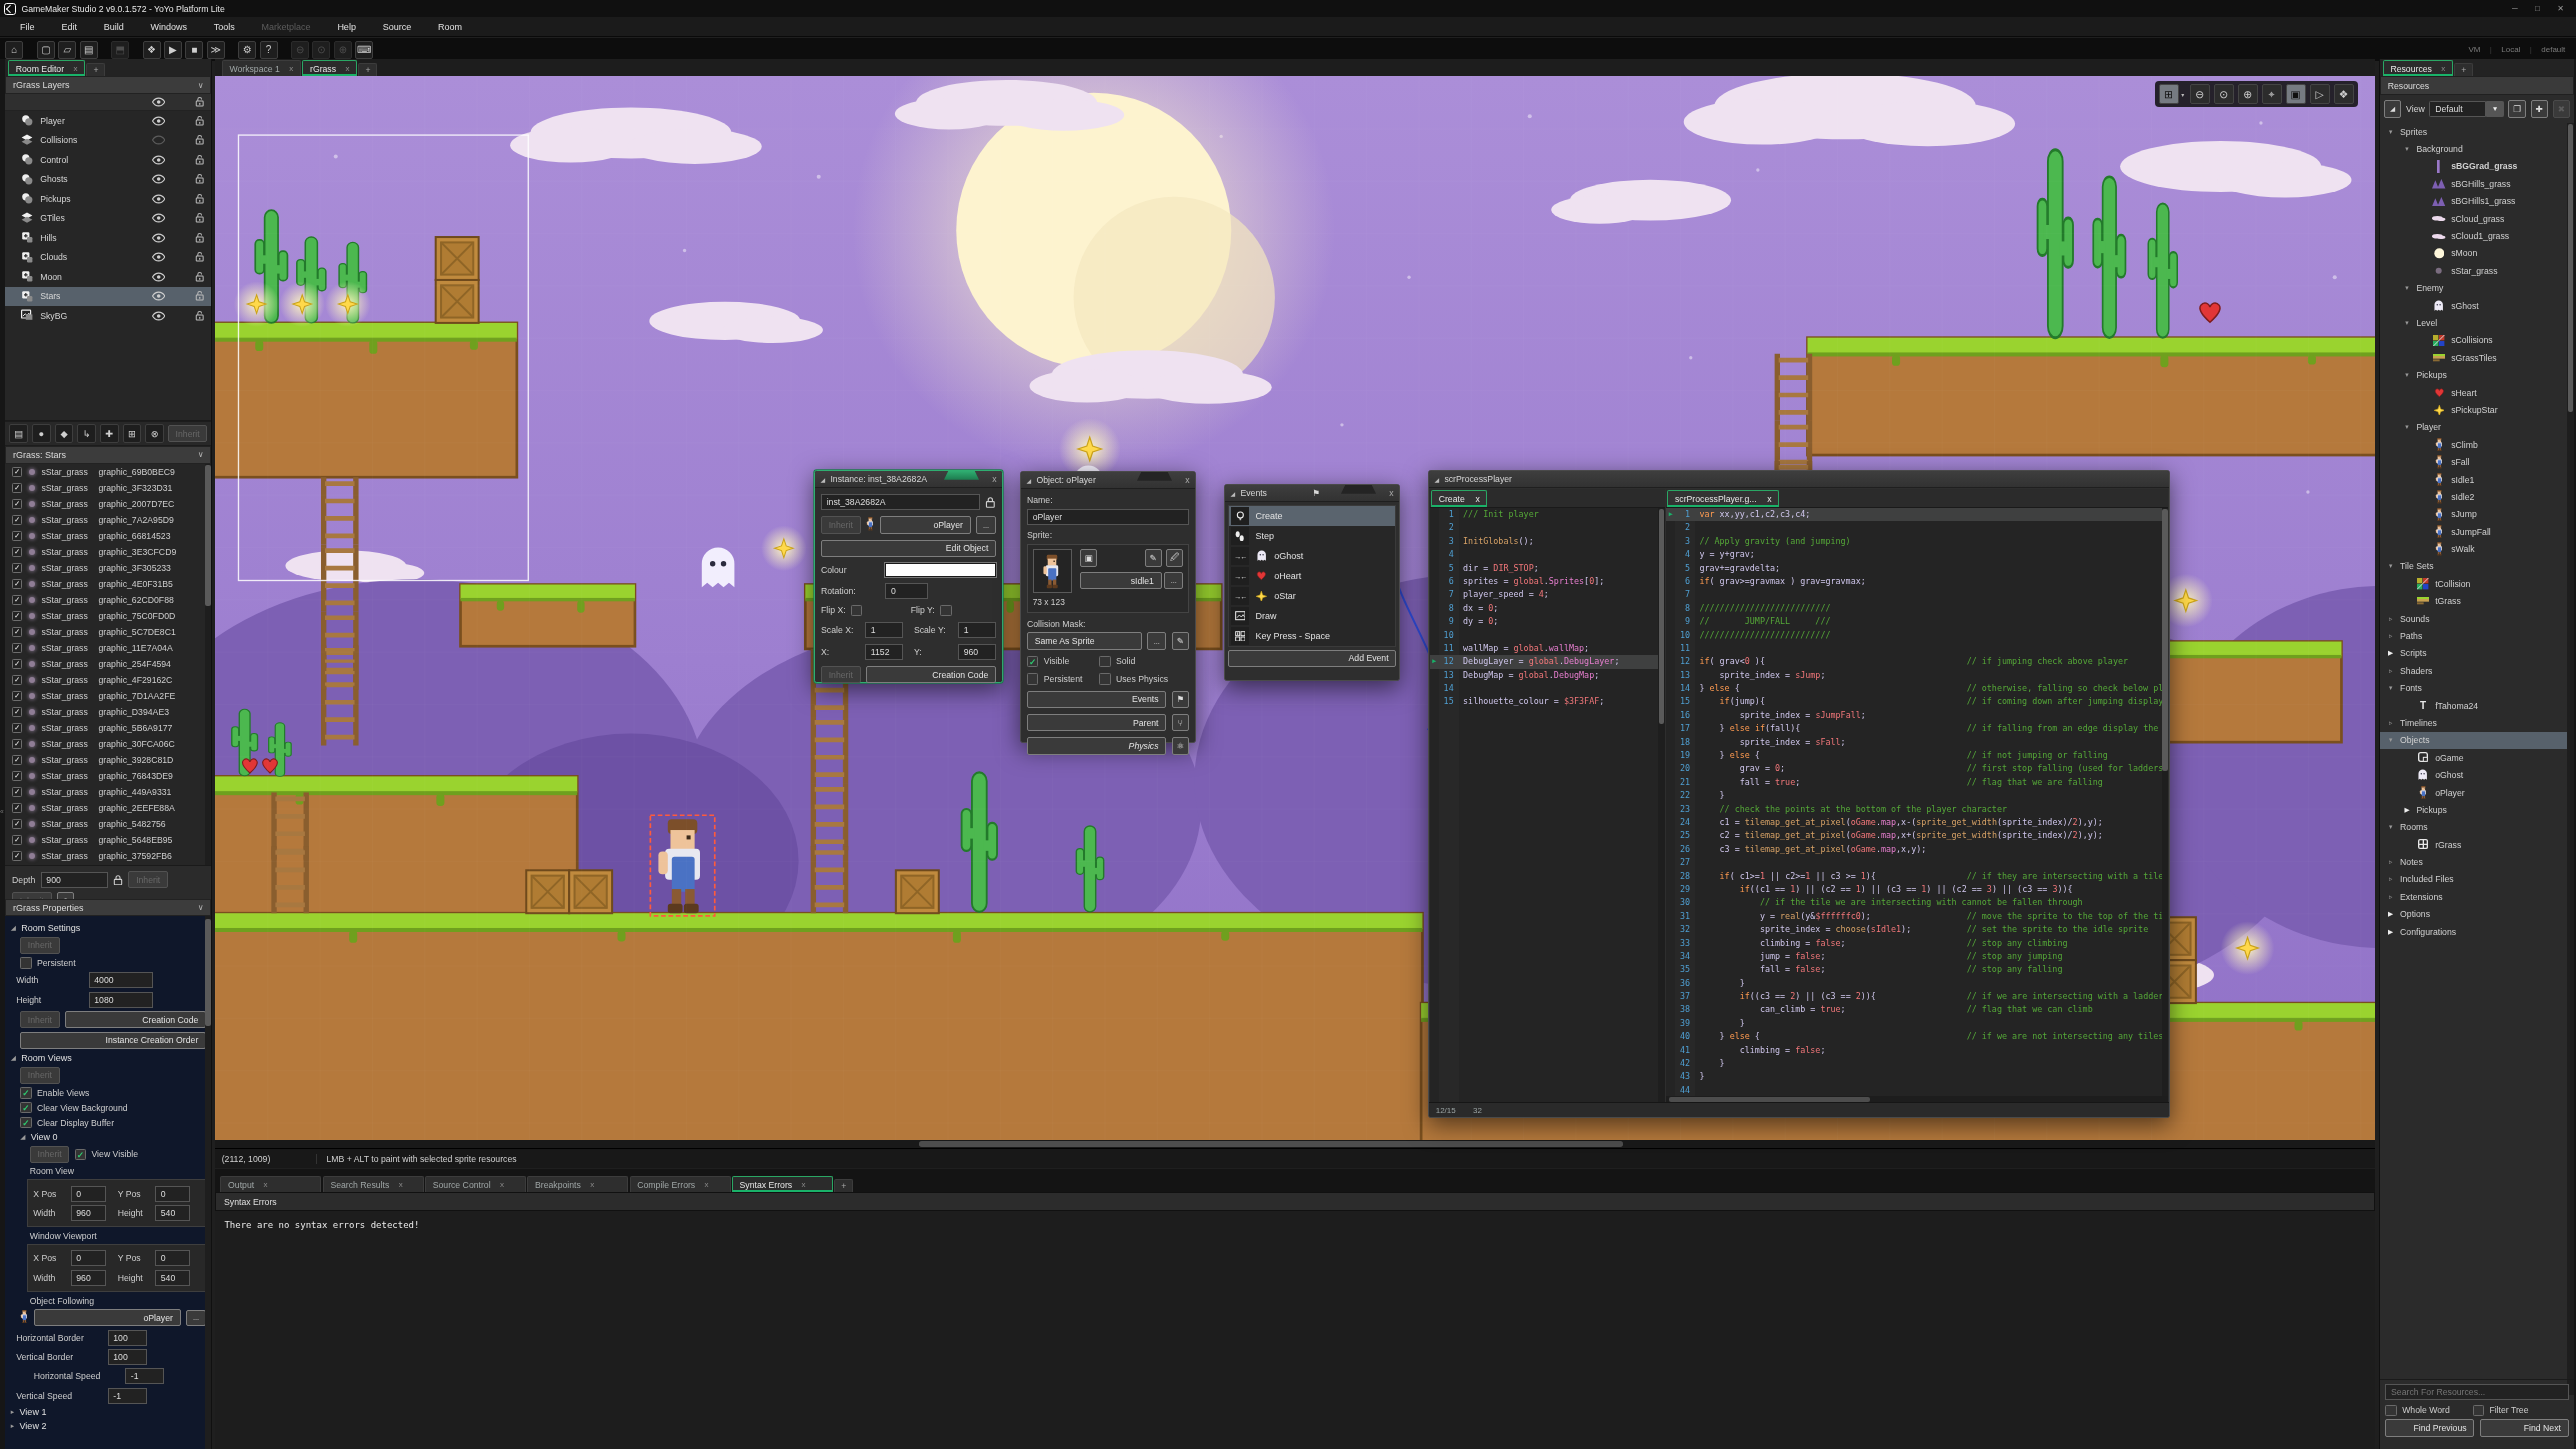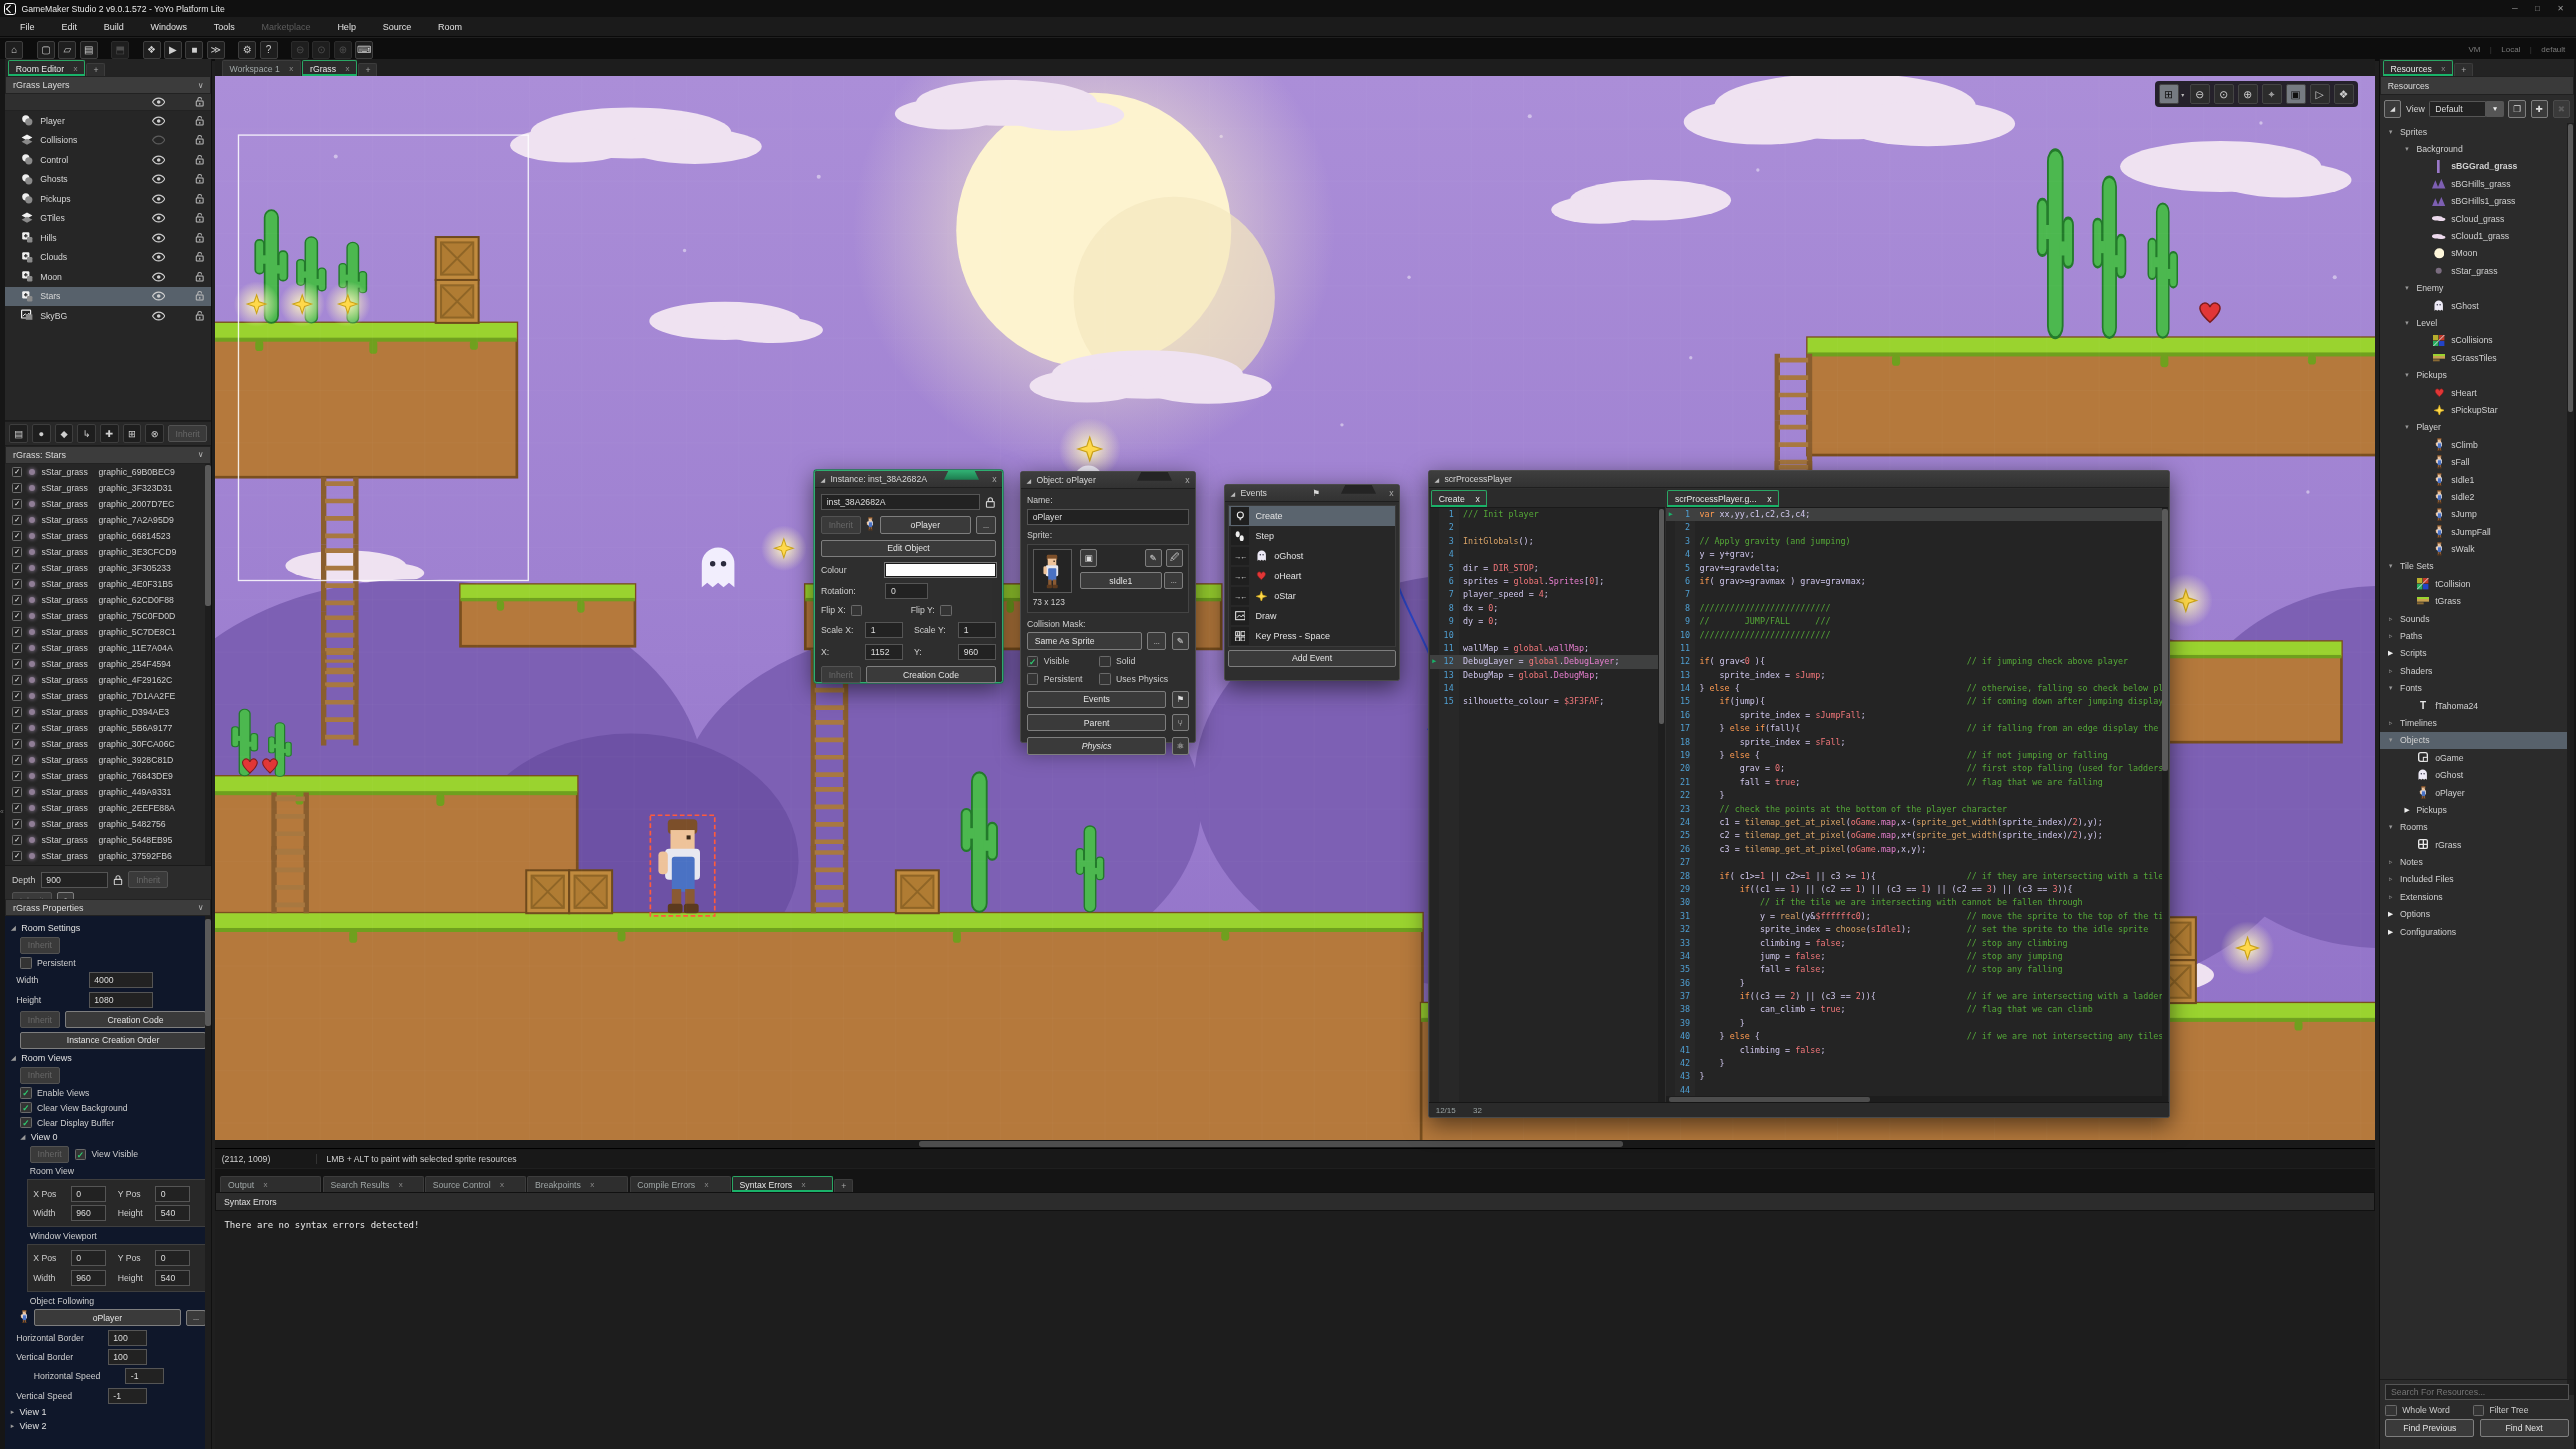--- a/index.html
+++ b/index.html
@@ -40,21 +40,21 @@
   #leftdock .tabrow { padding-left:2.7px; background:#232323; }
   .layer-row { height:19.5px; display:flex; align-items:center; gap:5.4px; padding-left:16px; position:relative; color:#d6d6d6; font-size:8.7px;}
   .layer-row.head { padding-left:5.4px; height:17.4px; background:#2f2f2f; border-bottom:0.7px solid #222;}
   .layer-row.sel { background:#57616b; }
   .layer-row .licon { width:13.4px; height:13.4px; flex:none; }
   .layer-row .eye { position:absolute; right:23px; width:13.4px; height:12px; }
   .layer-row .lock { position:absolute; right:5.4px; width:10.7px; height:12px; }
   .eye.off { opacity:.32; }
   #layer-toolbar { height:25.5px; display:flex; gap:4px; align-items:center; padding:0 4px; border-top:0.7px solid #1c1c1c; border-bottom:0.7px solid #1c1c1c; background:#282828;}
   #layer-toolbar .tbtn { width:20px; height:19px; font-size:9.4px;}
-  .btn { background:#3a3a3a; border:0.7px solid #7e7e7e; border-radius:2px; color:#e4e4e4; font-size:8.7px; padding:2.7px 6.7px; text-align:center; }
+  .btn { background:#3a3a3a; border:0.7px solid #7e7e7e; border-radius:2px; color:#e4e4e4; font-size:8.7px; padding:2.7px 6.7px; text-align:right; }
   .btn.dis { color:#686868; border-color:#525252; }
   #asset-list { height:401px; overflow:hidden; position:relative; background:#262626; }
   .asset-row { height:16px; display:flex; align-items:center; gap:6.7px; padding-left:6.7px; font-size:8.7px; color:#cfcfcf; }
   .asset-row .cb { width:10px; height:10px; background:#222; border:0.7px solid #6e6e6e; border-radius:1.3px; color:#e8e8e8; font-size:7.4px; line-height:8.7px; text-align:center; }
   .asset-row .dot { width:6px; height:6px; border-radius:50%; background:#8f7d95; box-shadow:0 0 3.4px 1.3px rgba(160,140,170,.5); }
   .vscroll { position:absolute; right:0; top:0; bottom:0; width:6.7px; background:#1e1e1e; }
   .vscroll .thumb { position:absolute; left:0.7px; width:5.4px; background:#5a5a5a; border-radius:2px; }
   #depth-block { height:52px; border-top:0.7px solid #1a1a1a; background:#2b2b2b; padding:5.4px 6.7px; }
   .inp { background:#222; border:0.7px solid #555; color:#dedede; font-size:8.7px; padding:2px 4.7px; font-family:"Liberation Sans",sans-serif; }
   #props-body { position:absolute; left:0; right:0; top:857px; bottom:0; overflow:hidden; background:#0f172a; padding:4px 5.4px 0 5.4px; }

